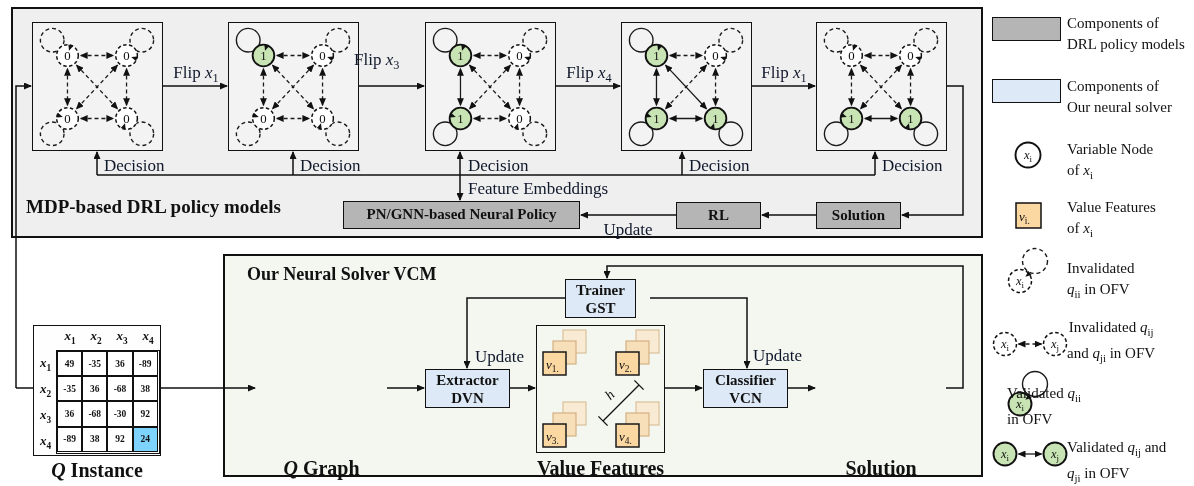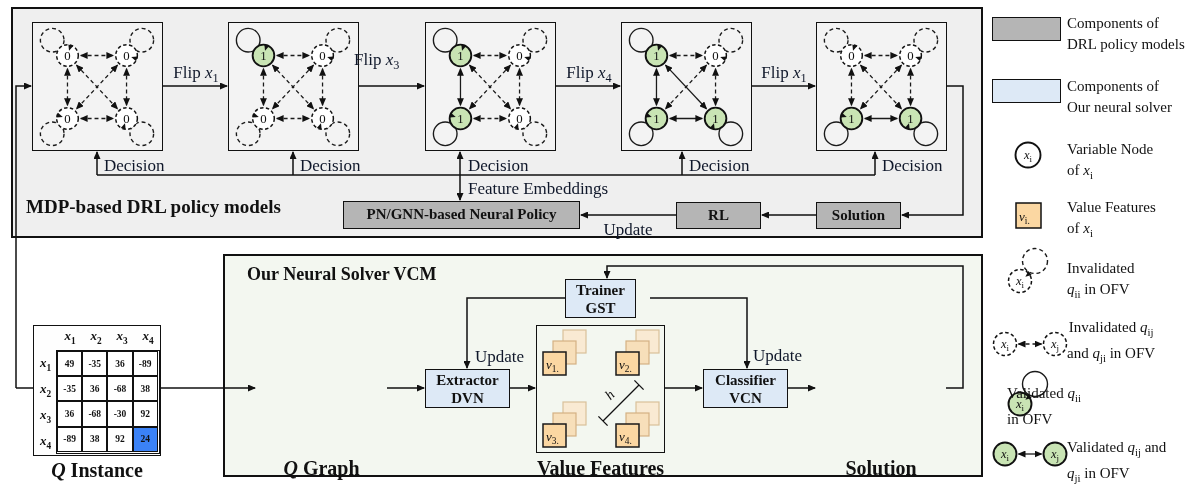--- a/index.html
+++ b/index.html
@@ -276,21 +276,21 @@
         <div style="position: absolute; left: 25.2px; top: 25.2px; width: 25.2px; height: 25.2px; border: 0.9px solid rgb(17, 17, 17); box-sizing: border-box; display: flex; align-items: center; justify-content: center; font-weight: bold; font-size: 9.5px; background: rgb(255, 255, 255);">36</div>
         <div style="position: absolute; left: 50.4px; top: 25.2px; width: 25.2px; height: 25.2px; border: 0.9px solid rgb(17, 17, 17); box-sizing: border-box; display: flex; align-items: center; justify-content: center; font-weight: bold; font-size: 9.5px; background: rgb(255, 255, 255);">-68</div>
         <div style="position: absolute; left: 75.6px; top: 25.2px; width: 25.2px; height: 25.2px; border: 0.9px solid rgb(17, 17, 17); box-sizing: border-box; display: flex; align-items: center; justify-content: center; font-weight: bold; font-size: 9.5px; background: rgb(255, 255, 255);">38</div>
         <div style="position: absolute; left: 0px; top: 50.4px; width: 25.2px; height: 25.2px; border: 0.9px solid rgb(17, 17, 17); box-sizing: border-box; display: flex; align-items: center; justify-content: center; font-weight: bold; font-size: 9.5px; background: rgb(255, 255, 255);">36</div>
         <div style="position: absolute; left: 25.2px; top: 50.4px; width: 25.2px; height: 25.2px; border: 0.9px solid rgb(17, 17, 17); box-sizing: border-box; display: flex; align-items: center; justify-content: center; font-weight: bold; font-size: 9.5px; background: rgb(255, 255, 255);">-68</div>
         <div style="position: absolute; left: 50.4px; top: 50.4px; width: 25.2px; height: 25.2px; border: 0.9px solid rgb(17, 17, 17); box-sizing: border-box; display: flex; align-items: center; justify-content: center; font-weight: bold; font-size: 9.5px; background: rgb(255, 255, 255);">-30</div>
         <div style="position: absolute; left: 75.6px; top: 50.4px; width: 25.2px; height: 25.2px; border: 0.9px solid rgb(17, 17, 17); box-sizing: border-box; display: flex; align-items: center; justify-content: center; font-weight: bold; font-size: 9.5px; background: rgb(255, 255, 255);">92</div>
         <div style="position: absolute; left: 0px; top: 75.6px; width: 25.2px; height: 25.2px; border: 0.9px solid rgb(17, 17, 17); box-sizing: border-box; display: flex; align-items: center; justify-content: center; font-weight: bold; font-size: 9.5px; background: rgb(255, 255, 255);">-89</div>
         <div style="position: absolute; left: 25.2px; top: 75.6px; width: 25.2px; height: 25.2px; border: 0.9px solid rgb(17, 17, 17); box-sizing: border-box; display: flex; align-items: center; justify-content: center; font-weight: bold; font-size: 9.5px; background: rgb(255, 255, 255);">38</div>
         <div style="position: absolute; left: 50.4px; top: 75.6px; width: 25.2px; height: 25.2px; border: 0.9px solid rgb(17, 17, 17); box-sizing: border-box; display: flex; align-items: center; justify-content: center; font-weight: bold; font-size: 9.5px; background: rgb(255, 255, 255);">92</div>
-        <div style="position: absolute; left: 75.6px; top: 75.6px; width: 25.2px; height: 25.2px; border: 0.9px solid rgb(17, 17, 17); box-sizing: border-box; display: flex; align-items: center; justify-content: center; font-weight: bold; font-size: 9.5px; background: #3b82f6;">24</div>
+        <div style="position: absolute; left: 75.6px; top: 75.6px; width: 25.2px; height: 25.2px; border: 0.9px solid rgb(17, 17, 17); box-sizing: border-box; display: flex; align-items: center; justify-content: center; font-weight: bold; font-size: 9.5px; background: #7dd3fc;">24</div>
       </div>
     </div>
   <div class="caption" style="left:33px;top:459px;width:128px;"><i>Q</i> Instance</div>
 
   <div class="panel" style="left:223px;top:254px;width:760px;height:223px;background:#f3f7f0;"></div>
   <div class="title" style="left:247px;top:264px;font-size:18px;">Our Neural Solver VCM</div>
 
   <div class="caption" style="left:256px;top:457px;width:131px;"><i>Q</i> Graph</div>
 
   <div class="gbox blue-box" style="left:565px;top:279px;width:71px;height:39px;">

